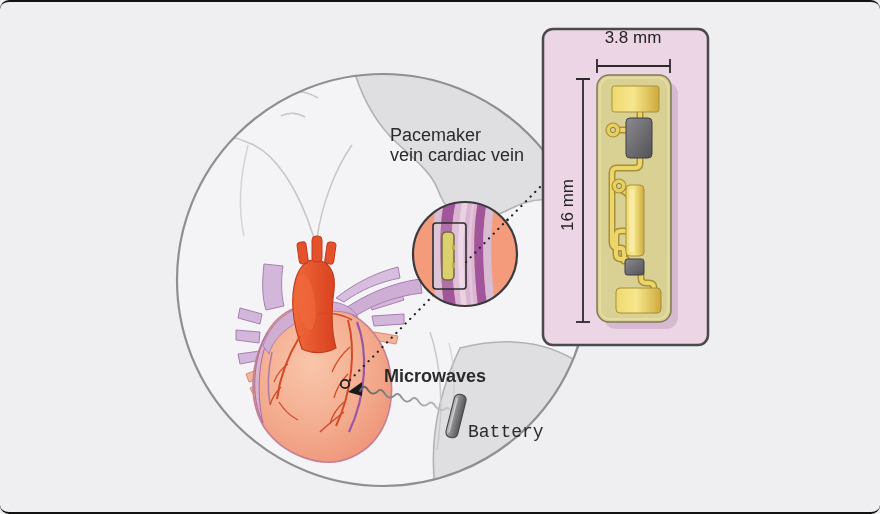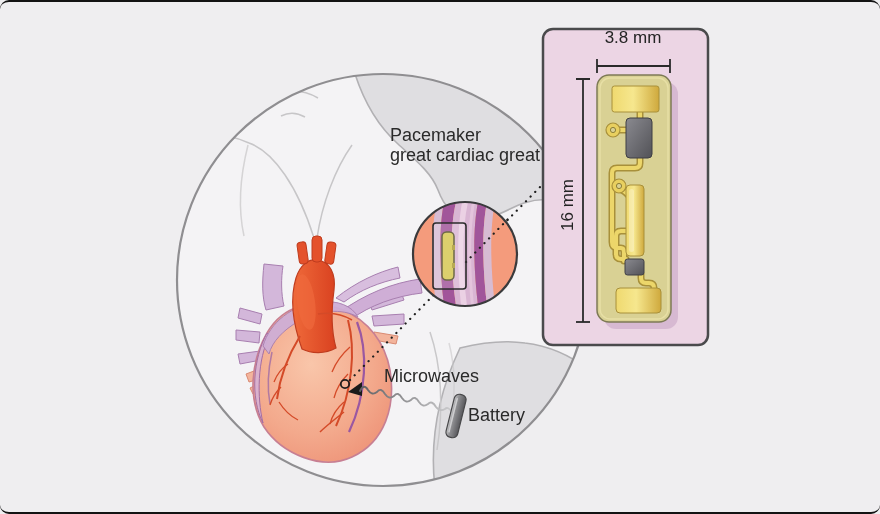--- a/index.html
+++ b/index.html
@@ -10,22 +10,22 @@
     border-top:2px solid #131313; border-bottom:2px solid #131313;
     border-radius:9px;
     font-family:"Liberation Sans", sans-serif;
   }
   .scene { position:absolute; left:0; top:0; width:880px; height:514px; }
   .lbl { position:absolute; color:#2a2a2a; font-size:18px; line-height:20px; white-space:nowrap; }
   .callout span { display:block; }
   .dim { font-size:17px; color:#242424; text-align:center; }
   .dim-w { left:592px; top:26px; width:82px; }
   .dim-h { left:527px; top:193px; width:82px; height:20px; transform:rotate(-90deg); }
-  .microwaves { left:384px; top:364px; }
-  .battery-lbl { left:468px; top:403px; }
+  .microwaves { left:384px; top:364px;font-weight:bold; }
+  .battery-lbl { left:468px; top:420px;font-family:Liberation Mono, monospace; }
   .callout { left:390px; top:123px; }
 </style>
 </head>
 <body>
 
 <div class="stage">
 <svg class="scene" viewBox="0 0 880 514">
   <defs>
     <clipPath id="bodyClip">
           <circle cx="383" cy="278" r="206"></circle>
@@ -207,19 +207,19 @@
     <g stroke="#2a2a2a" stroke-width="1.8">
       <line x1="583" y1="77" x2="583" y2="320"></line>
       <line x1="576" y1="77" x2="590" y2="77"></line>
       <line x1="576" y1="320" x2="590" y2="320"></line>
     </g>
   </g>
 </svg>
 
 <div class="lbl callout">
   <span>Pacemaker</span>
-  <span>great cardiac great</span>
+  <span>vein cardiac vein</span>
 </div>
 <div class="lbl microwaves">Microwaves</div>
 <div class="lbl battery-lbl">Battery</div>
 <div class="lbl dim dim-w">3.8 mm</div>
 <div class="lbl dim dim-h">16 mm</div>
 </div>
 
 </body></html>

